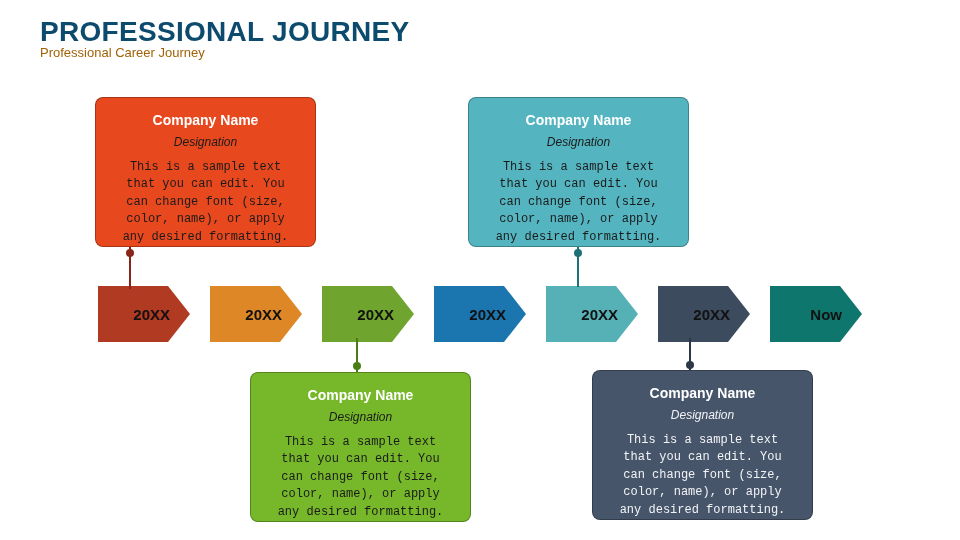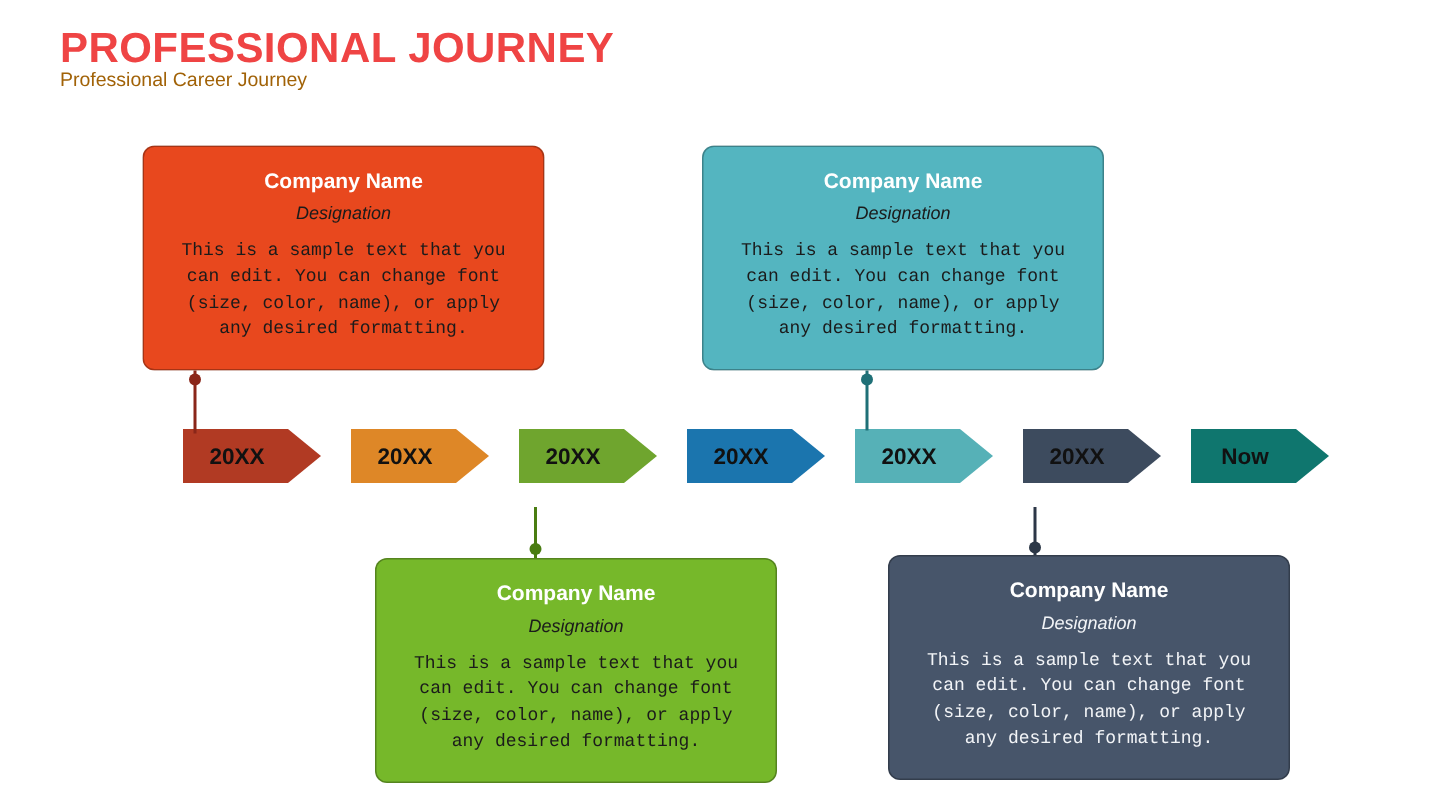--- a/index.html
+++ b/index.html
@@ -2,54 +2,54 @@
 <html><head>
 <meta charset="utf-8">
 <style>
   html,body { margin:0; padding:0; background:#ffffff; }
   .slide {
     position:relative; width:960px; height:540px; background:#ffffff;
     font-family:"Liberation Sans", sans-serif; overflow:hidden;
   }
   .slide-title {
     position:absolute; left:40px; top:16px;
-    font-size:28px; font-weight:800; color:#ef4444; letter-spacing:0.3px;
+    font-size:28px; font-weight:800; color:#0c4a6e; letter-spacing:0.3px;
   }
   .slide-subtitle {
     position:absolute; left:40px; top:45px;
     font-size:13px; font-weight:400; color:#a16207;
   }
 
   
   .arrow {
-    position:absolute; top:286px; width:92px; height:36px;
+    position:absolute; top:286px; width:92px; height:56px;
     clip-path: polygon(0 0, calc(100% - 22px) 0, 100% 50%, calc(100% - 22px) 100%, 0 100%);
-    display:flex; align-items:center; justify-content:center;
-    box-sizing:border-box; padding-right:20px;margin-left:24px;
+    display:flex; align-items:center; justify-content:flex-end;
+    box-sizing:border-box; padding-right:20px;
   }
   .arrow span { font-size:15px; font-weight:bold; color:#111111; }
   .a1{left:98px;} .a2{left:210px;} .a3{left:322px;} .a4{left:434px;}
   .a5{left:546px;} .a6{left:658px;} .a7{left:770px;}
 
   
   .connector { position:absolute; width:2px; }
   .connector .dot {
     position:absolute; left:50%; transform:translateX(-50%);
     width:8px; height:8px; border-radius:50%; background:inherit;
   }
   .dot-top { top:2px; }
   .dot-bottom { bottom:2px; }
   .c1 { left:129px; top:247px; height:42px; }
   .c2 { left:577px; top:247px; height:40px; }
   .c3 { left:356px; top:338px; height:34px; }
   .c4 { left:689px; top:338px; height:33px; }
 
   
   .card {
-    position:absolute; width:268px; height:150px; border-radius:8px;
+    position:absolute; width:221px; height:150px; border-radius:8px;
     box-sizing:border-box; text-align:center; padding:14px 16px 0 16px;
     border:1px solid rgba(0,0,0,0.28);
   }
   .card-pos-1 { left:95px;  top:97px; }
   .card-pos-2 { left:468px; top:97px; }
   .card-pos-3 { left:250px; top:372px; }
   .card-pos-4 { left:592px; top:370px; }
   .card-title { font-size:14px; font-weight:bold; color:#ffffff; }
   .card-desig { font-size:12px; font-style:italic; margin-top:7px; }
   .card-body  { font-size:12px; margin-top:10px; line-height:1.45;font-family:Liberation Mono, monospace; }

